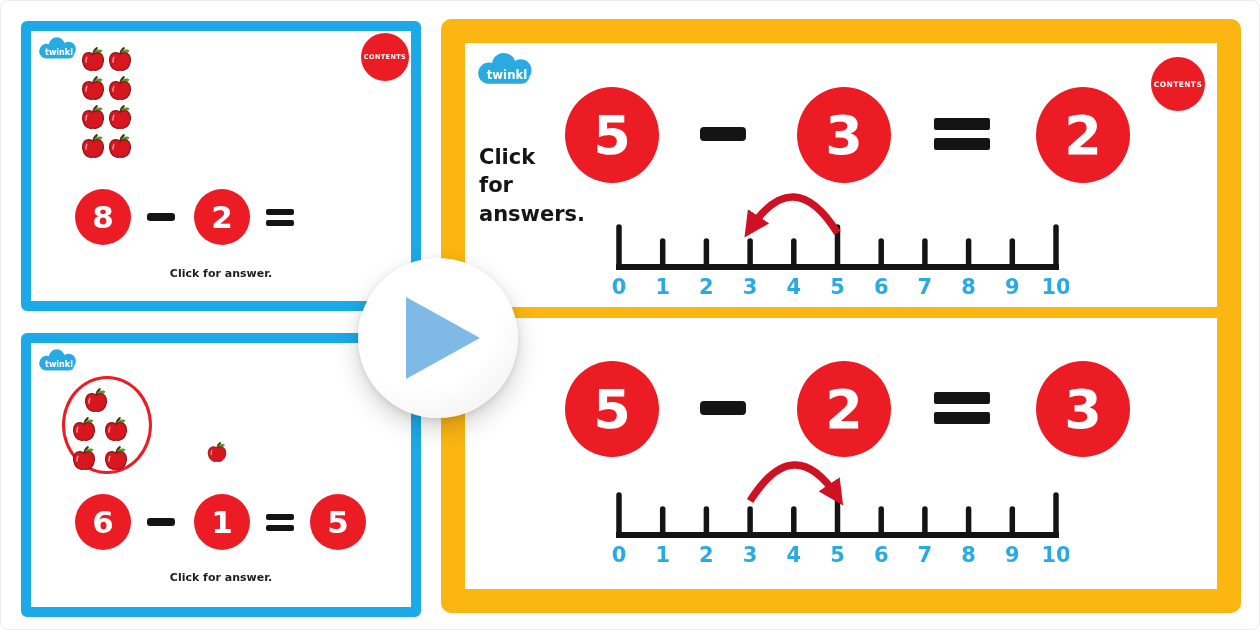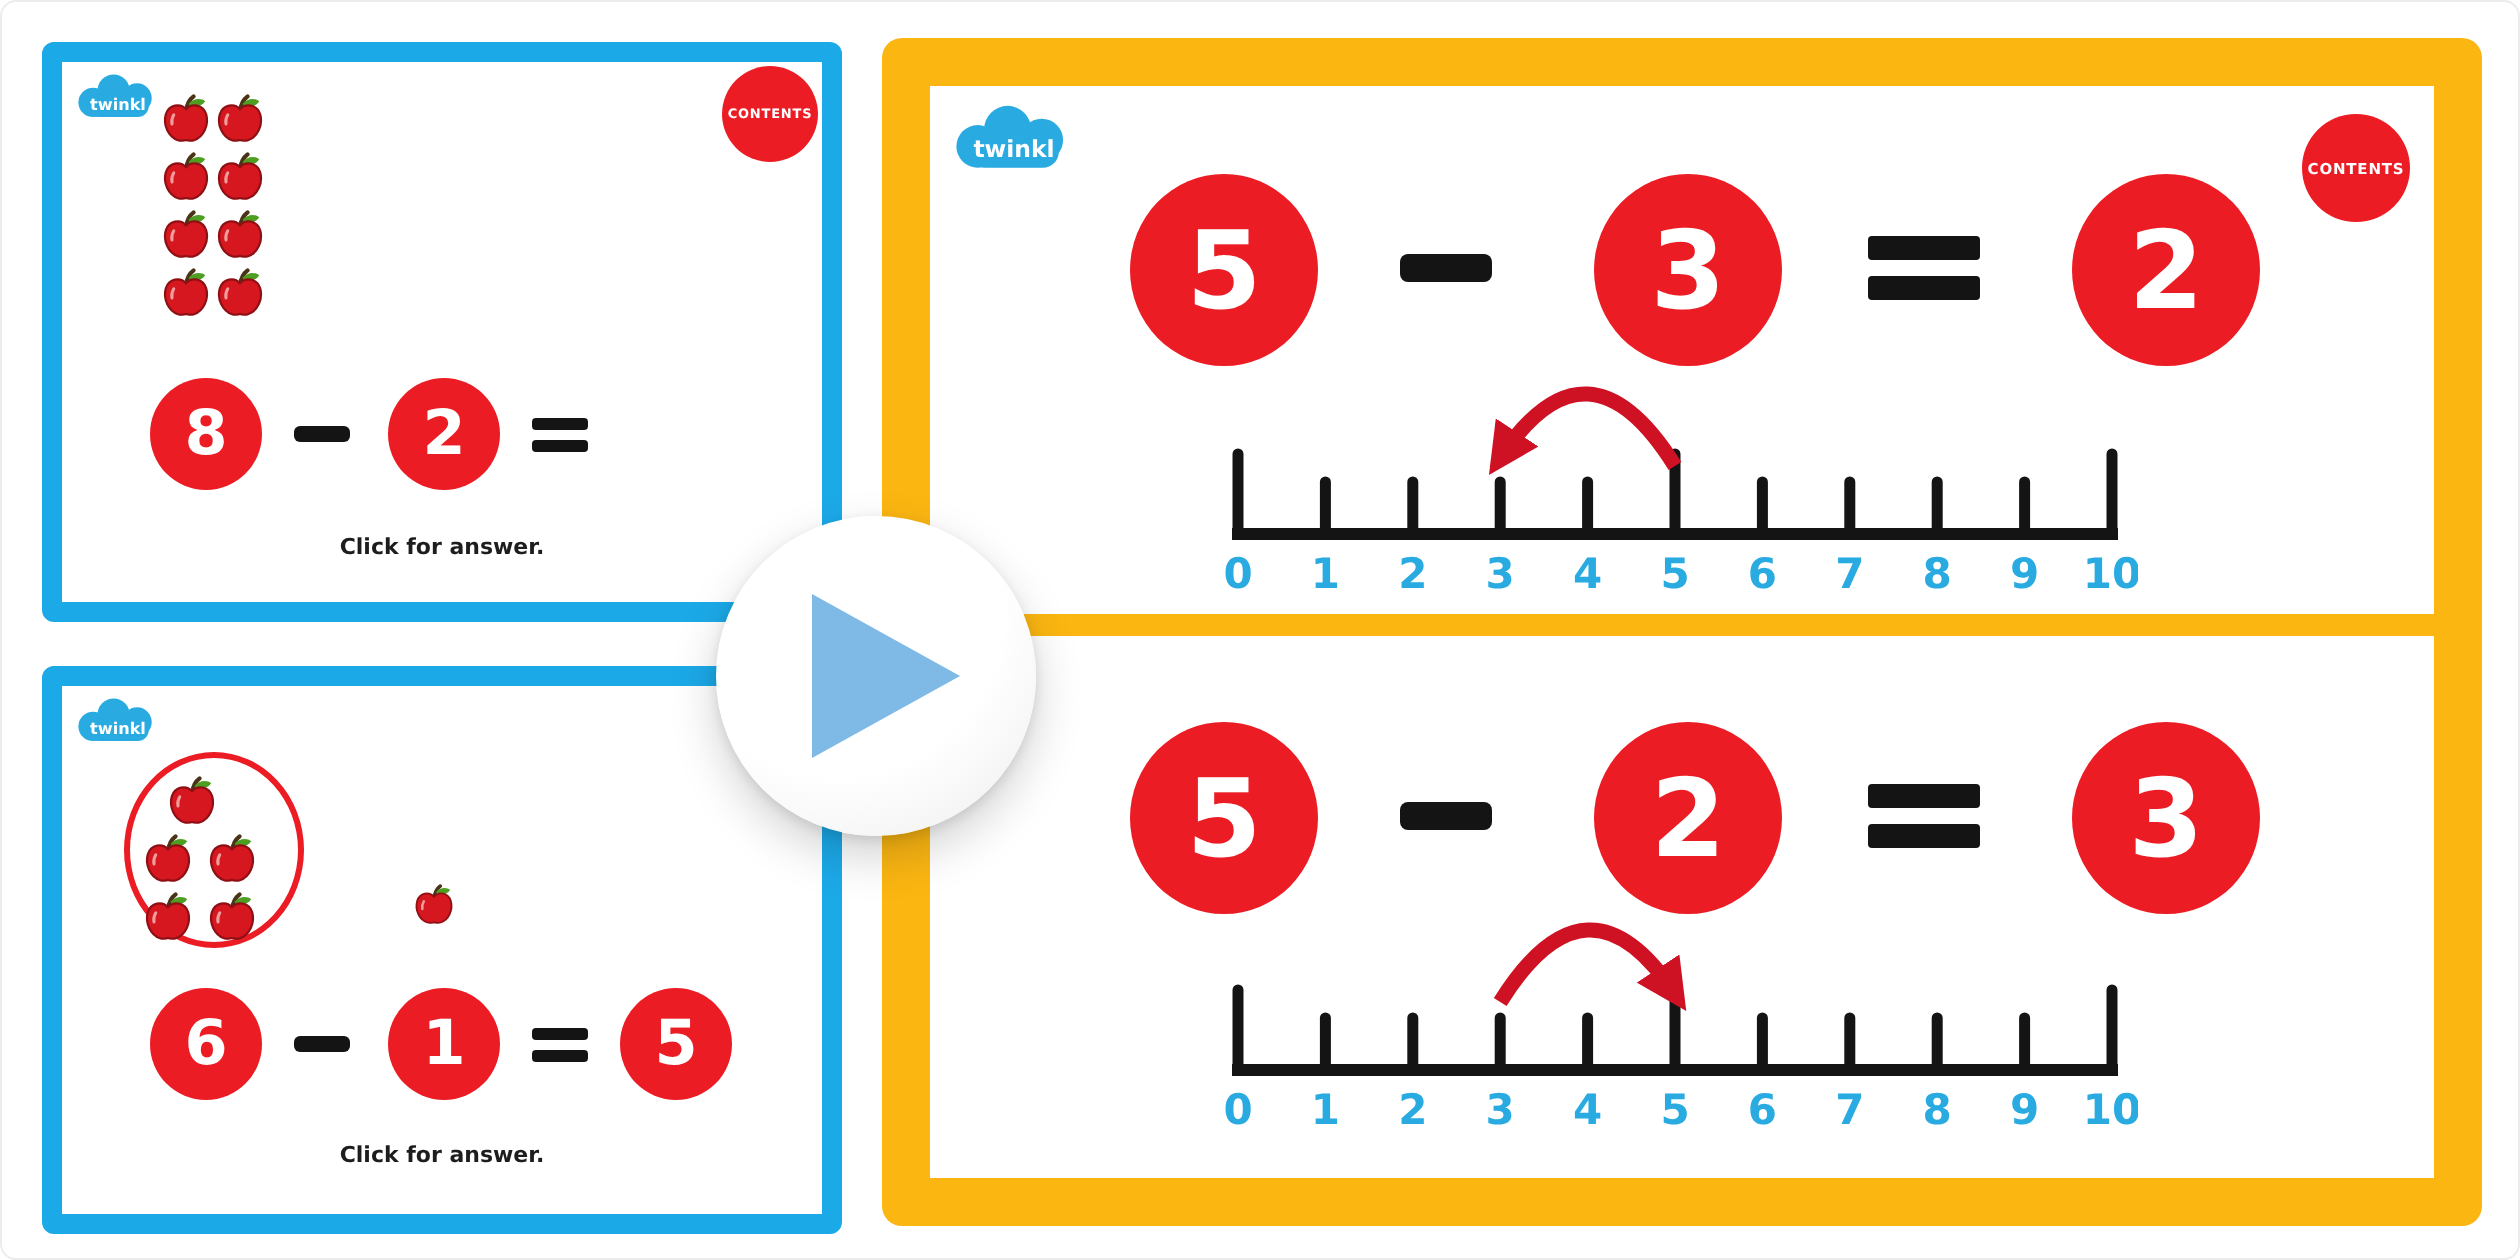--- a/index.html
+++ b/index.html
@@ -267,20 +267,25 @@
             <circle cx="13" cy="20" r="10"></circle>
               <circle cx="27" cy="12" r="11"></circle>
             <circle cx="43" cy="17" r="10"></circle>
               <rect x="9" y="15" width="42" height="15" rx="7.5"></rect>
           </g>
           <text x="30" y="25" text-anchor="middle" font-size="11" font-weight="bold" fill="#fff">twinkl</text>
         </svg>
       </div>
       <div class="badge">Contents</div>
 
+      <div class="caption-lines">
+        <span>Click</span>
+        <span>for</span>
+        <span>answers.</span>
+      </div>
 
       <div class="eq-row-lg eq-lg eq-top">
         <span class="num-circle c1">5</span>
         <span class="op minus"></span>
         <span class="num-circle c2">3</span>
         <span class="op equals"></span>
         <span class="num-circle c3">2</span>
       </div>
       <div class="numberline nl-top">
           <svg viewBox="0 0 470 122">

